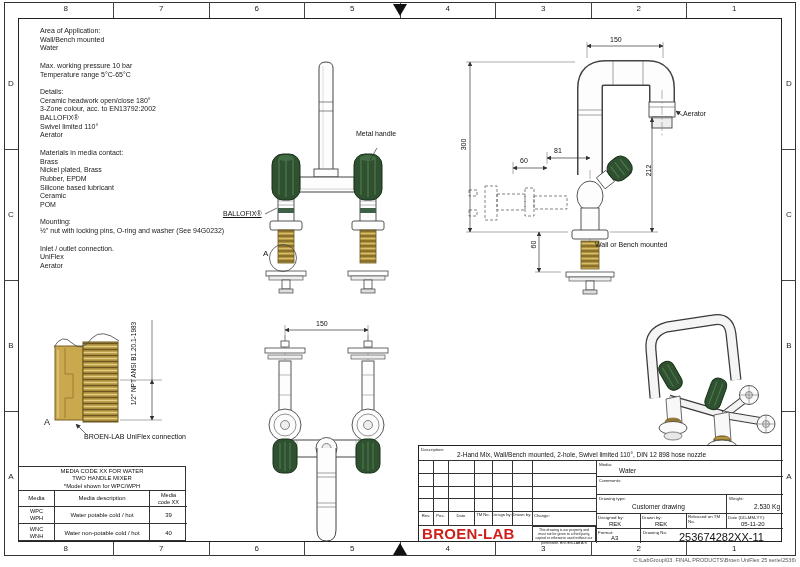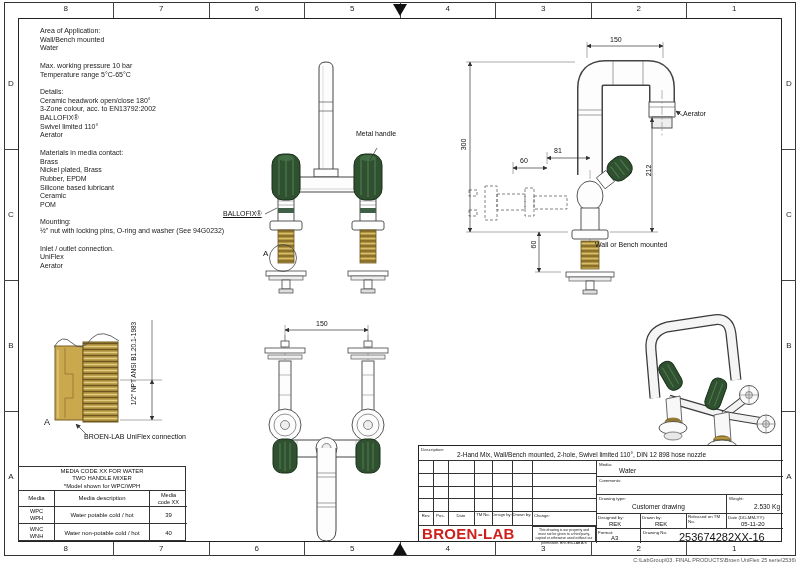--- a/index.html
+++ b/index.html
@@ -506,21 +506,21 @@
           <span class="val" style="left:14px;top:7px;font-size:6px;">05-11-20</span>
         </div>
       </div>
       <div class="abs" style="left:0;top:68px;width:186px;height:14px;">
         <div class="abs" style="left:0;top:0;width:44px;height:14px;box-sizing:border-box;border-right:1px solid #333;">
           <span class="tag" style="left:1px;top:1px;">Format:</span>
           <span class="val" style="left:14px;top:6px;font-size:6px;">A3</span>
         </div>
         <div class="abs" style="left:44px;top:0;width:142px;height:14px;">
           <span class="tag" style="left:2px;top:1px;">Drawing No.</span>
-          <span class="val" style="left:38px;top:2px;font-size:11px;">253674282XX-16</span>
+          <span class="val" style="left:38px;top:2px;font-size:11px;">253674282XX-11</span>
         </div>
       </div>
     </div>
   </div>
 
   <div class="footer" style="right:4px;top:557px;">C:\LabGroup\03. FINAL PRODUCTS\Broen UniFlex 25 serie\2536\</div>
 
 </div>
 
 </body></html>

